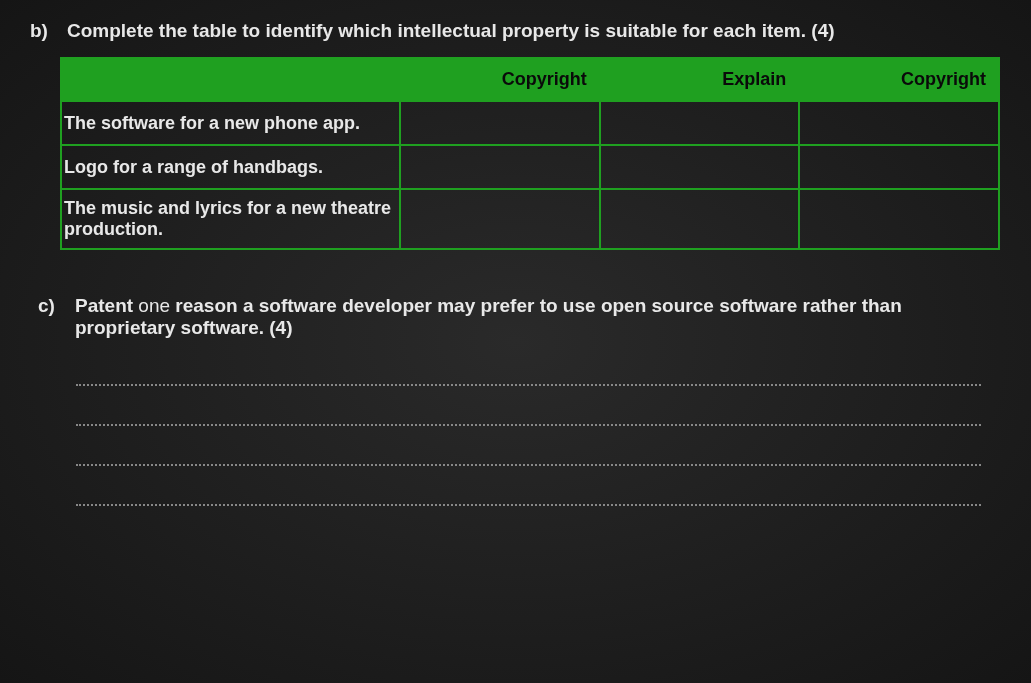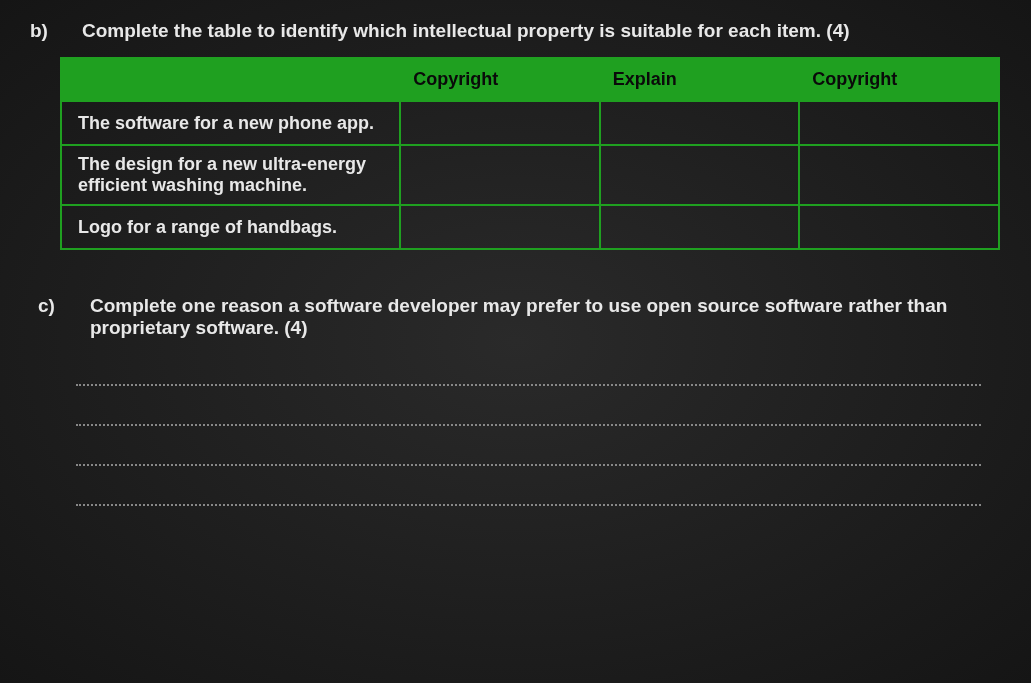--- a/index.html
+++ b/index.html
@@ -26,42 +26,41 @@
       gap: 12px;
       margin-bottom: 15px;
       font-size: 19px;
       font-weight: bold;
     }
     .question-label {
       min-width: 25px;
     }
     .question-text {
       flex: 1;
-      margin-left: 15px;
     }
     .one-word {
-      font-weight: bold;
+      font-weight: normal;
     }
     table {
       border-collapse: collapse;
       width: 940px;
       margin-left: 30px;
       margin-bottom: 40px;
     }
     table th, table td {
       border: 2px solid #1fa020;
-      padding: 8px 16px;
+      padding: 8px 2px;
       text-align: left;
     }
     table th {
       background: #1fa020;
       color: #0a0a0a;
       font-weight: bold;
       font-size: 18px;
-      text-align: left;
+      text-align: right;
       padding: 10px 12px;
     }
     table th.blank-header {
       background: #1fa020;
       width: 340px;
     }
     table th.col-header {
       width: 200px;
     }
     table td {
@@ -112,40 +111,40 @@
       </tr>
     </thead>
     <tbody>
       <tr>
         <td class="row-label">The software for a new phone app.</td>
         <td class="cell"></td>
         <td class="cell"></td>
         <td class="cell"></td>
       </tr>
       <tr>
-        <td class="row-label">The design for a new ultra-energy efficient washing machine.</td>
+        <td class="row-label">Logo for a range of handbags.</td>
         <td class="cell"></td>
         <td class="cell"></td>
         <td class="cell"></td>
       </tr>
       <tr>
-        <td class="row-label">Logo for a range of handbags.</td>
+        <td class="row-label">The music and lyrics for a new theatre production.</td>
         <td class="cell"></td>
         <td class="cell"></td>
         <td class="cell"></td>
       </tr>
     </tbody>
   </table>
 </div>
 
 <div class="question-block question-c">
   <div class="question-header">
     <span class="question-label">c)</span>
     <span class="question-text">
-      <span>Complete </span><span class="one-word">one</span><span> reason a software developer may prefer to use open source software rather than proprietary software. (4)</span>
+      <span>Patent </span><span class="one-word">one</span><span> reason a software developer may prefer to use open source software rather than proprietary software. (4)</span>
     </span>
   </div>
 
   <div class="answer-lines">
     <div class="dotted-line"></div>
     <div class="dotted-line"></div>
     <div class="dotted-line"></div>
     <div class="dotted-line"></div>
   </div>
 </div>

